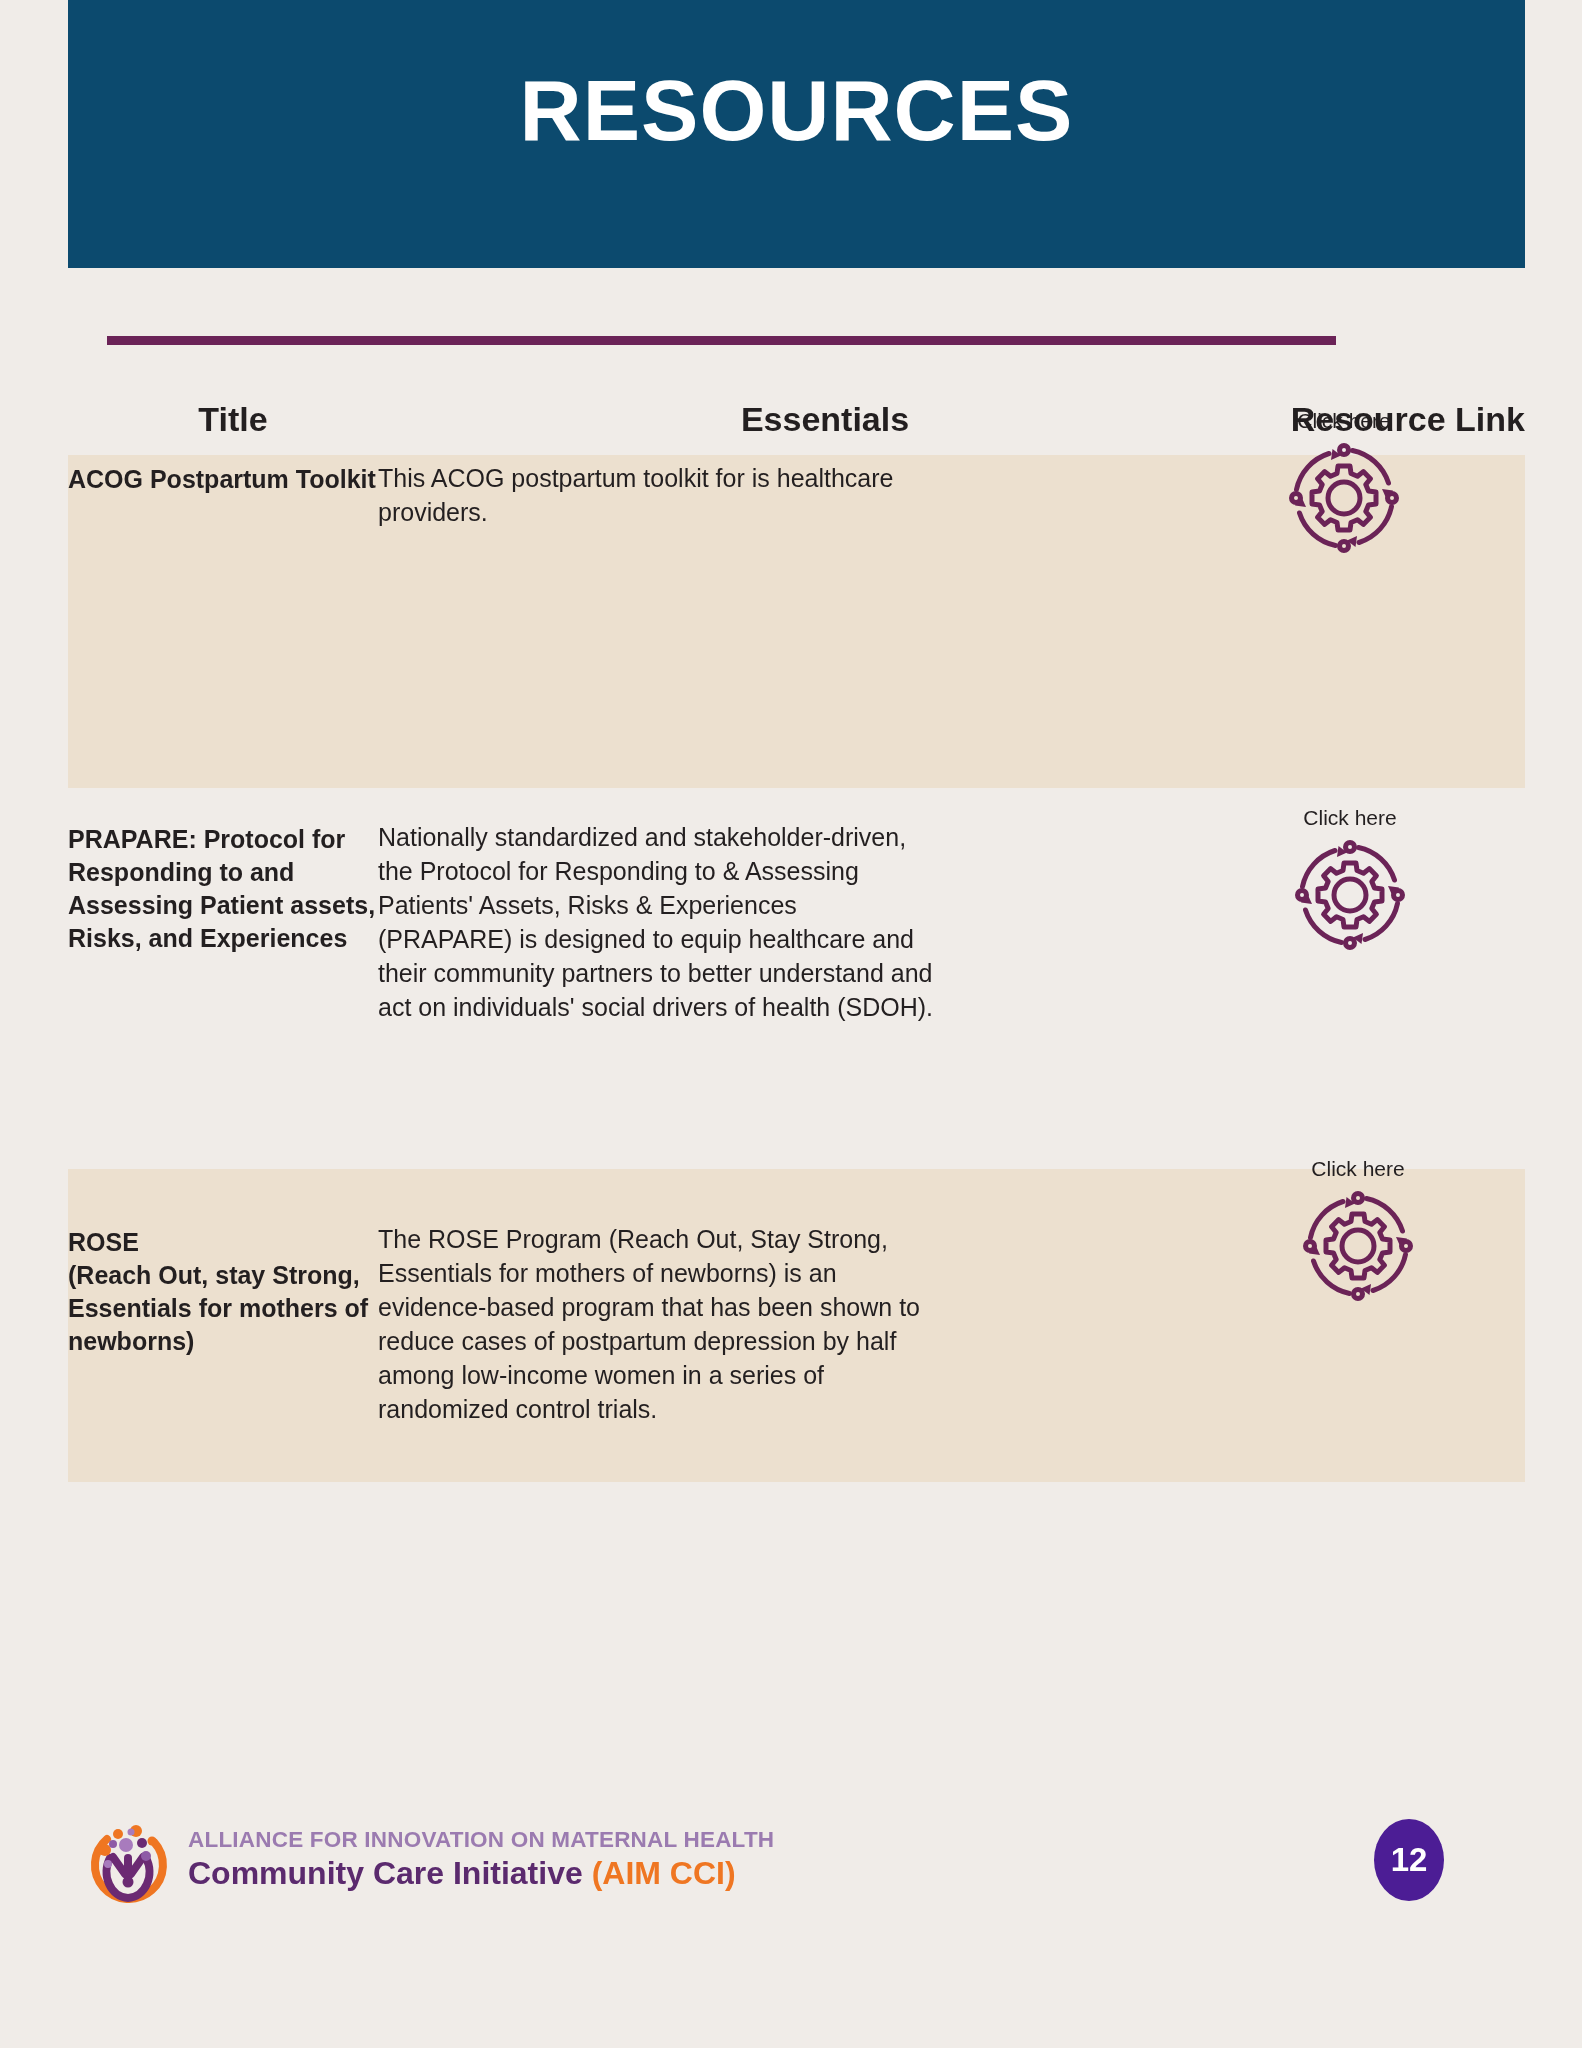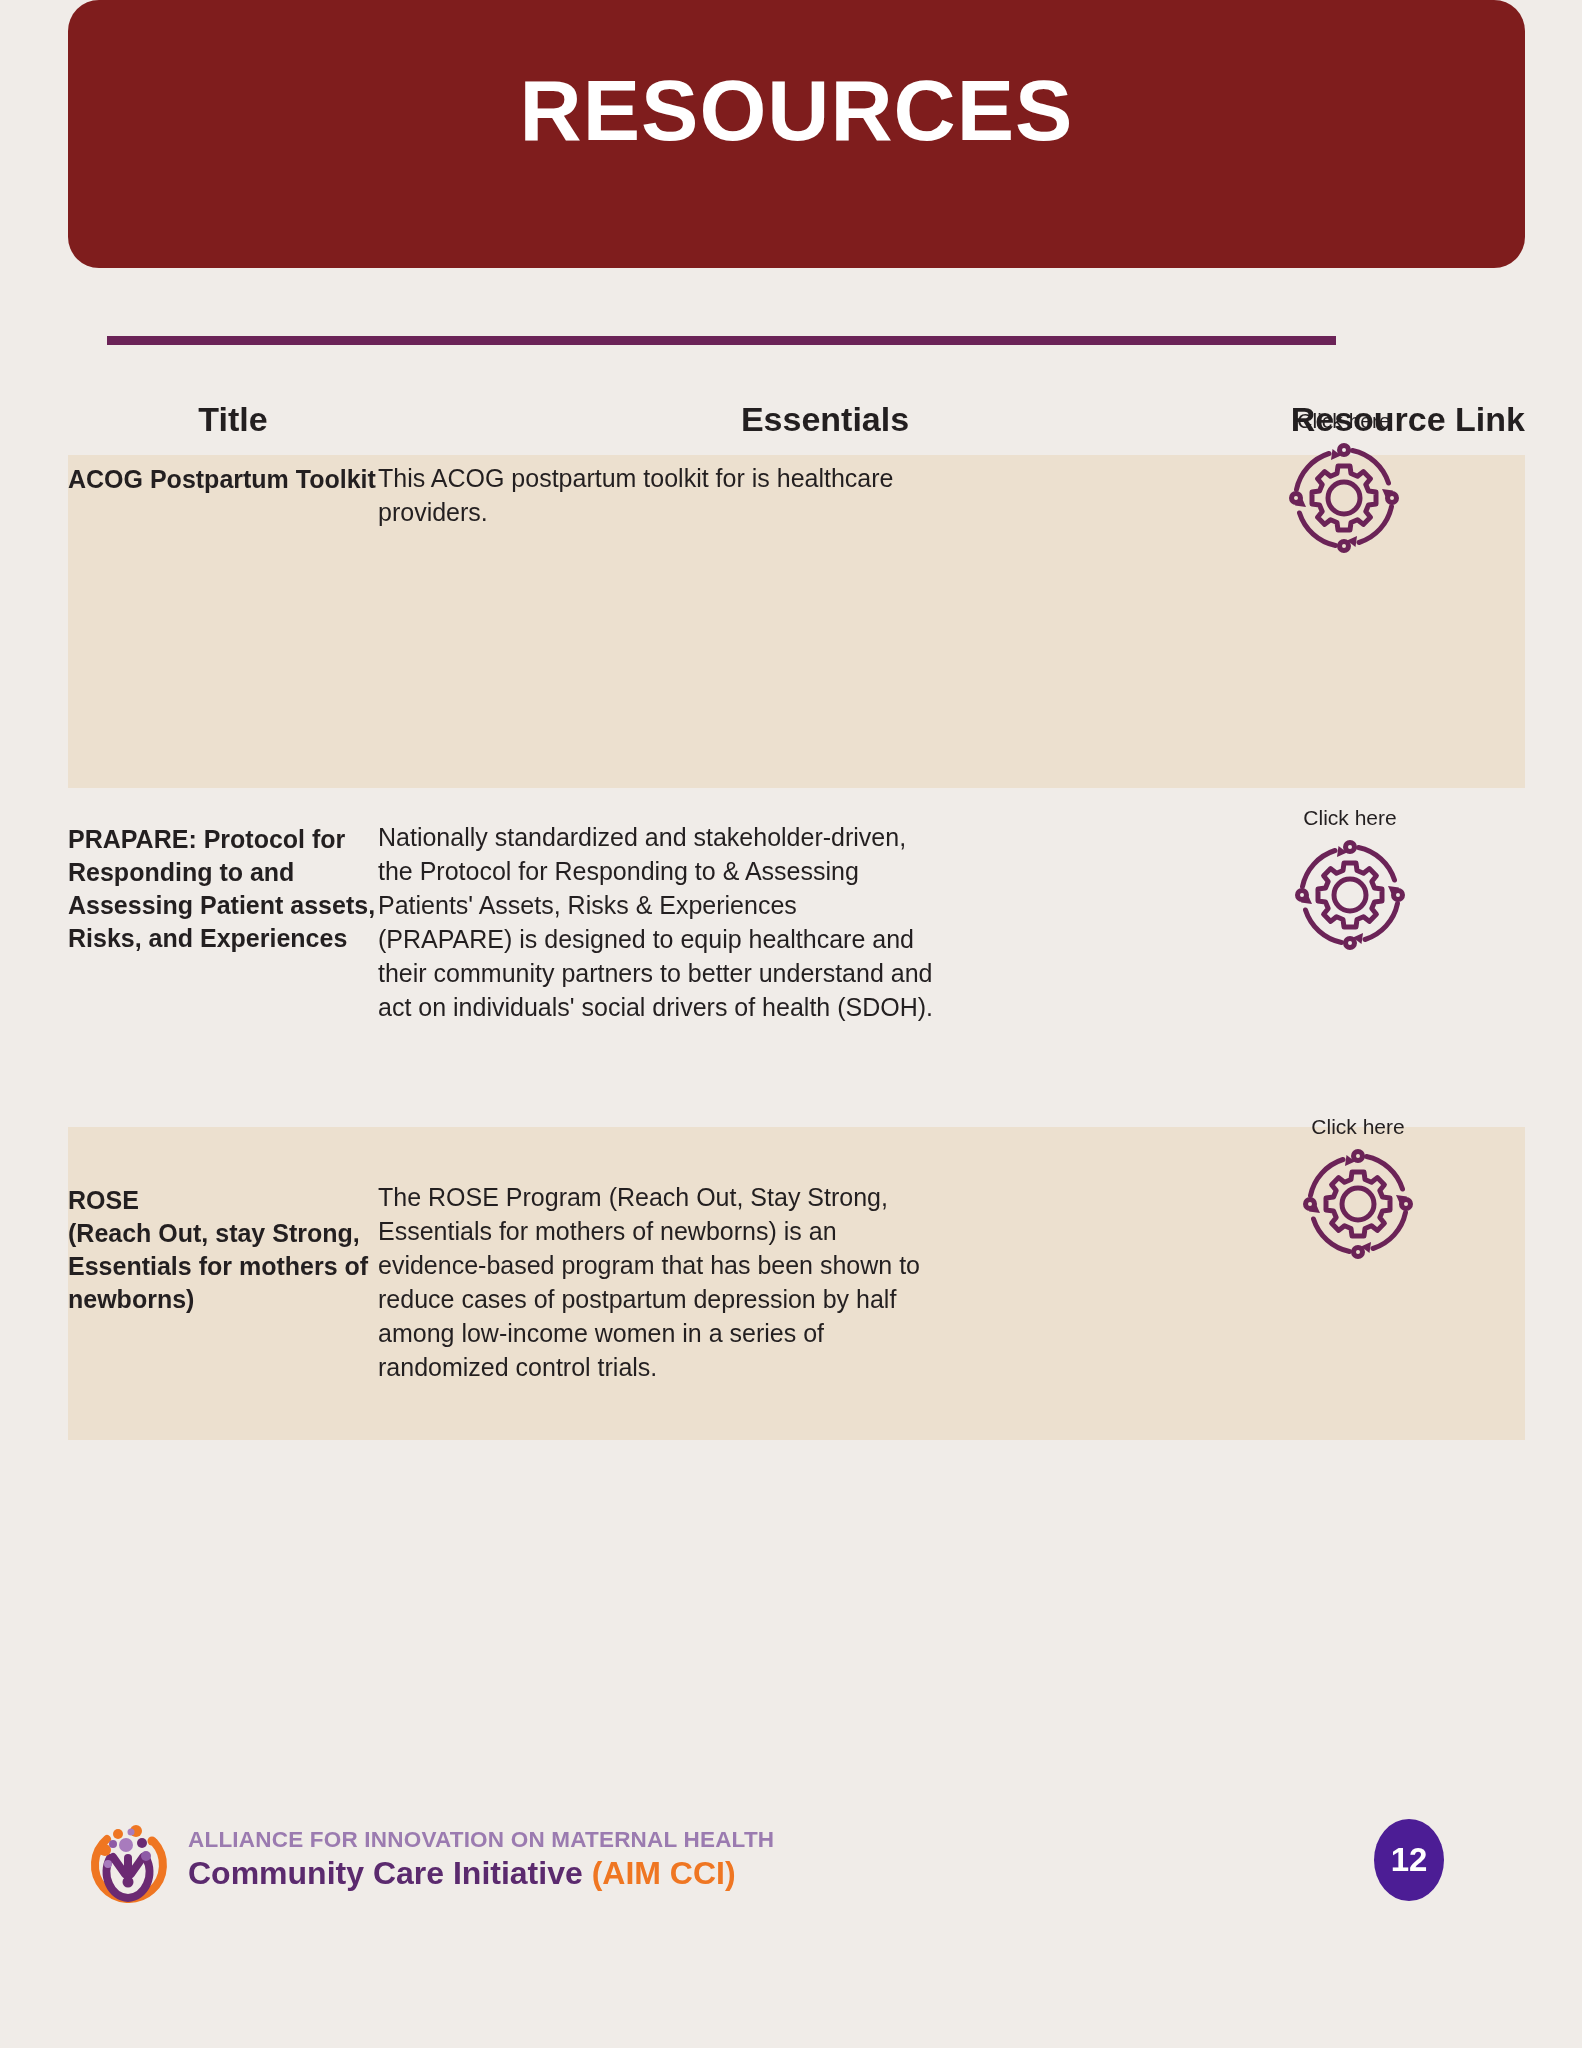--- a/index.html
+++ b/index.html
@@ -15,25 +15,24 @@
     overflow: hidden;
   }
 
   
   .header-banner {
     position: absolute;
     left: 68px;
     top: 0;
     width: 1457px;
     height: 268px;
-    background: #7f1d1d;
+    background: #0c4a6e;
     display: flex;
     align-items: center;
     justify-content: center;
-    border-radius: 31px;
   }
   .header-title {
     color: #ffffff;
     font-size: 86px;
     font-weight: bold;
     letter-spacing: 1px;
     line-height: 1;
     text-align: center;
     margin-top: -48px;
   }
@@ -108,21 +107,21 @@
     line-height: 1.1;
   }
   .gear-wrap { display: block; }
 
   
   #row1 { height: 333px; }
   #row1 .cell-title { top: 8px; }
   #row1 .cell-desc  { top: 6px; }
   #row1 .cell-link  { left: 1176px; top: -46px; }
 
-  #row2 { height: 339px; }
+  #row2 { height: 381px; }
   #row2 .cell-title { top: 35px; }
   #row2 .cell-desc  { top: 32px; }
   #row2 .cell-link  { left: 1182px; top: 18px; }
 
   #row3 { height: 313px; }
   #row3 .cell-title { top: 57px; }
   #row3 .cell-desc  { top: 53px; }
   #row3 .cell-link  { left: 1190px; top: -12px; }
 
   

